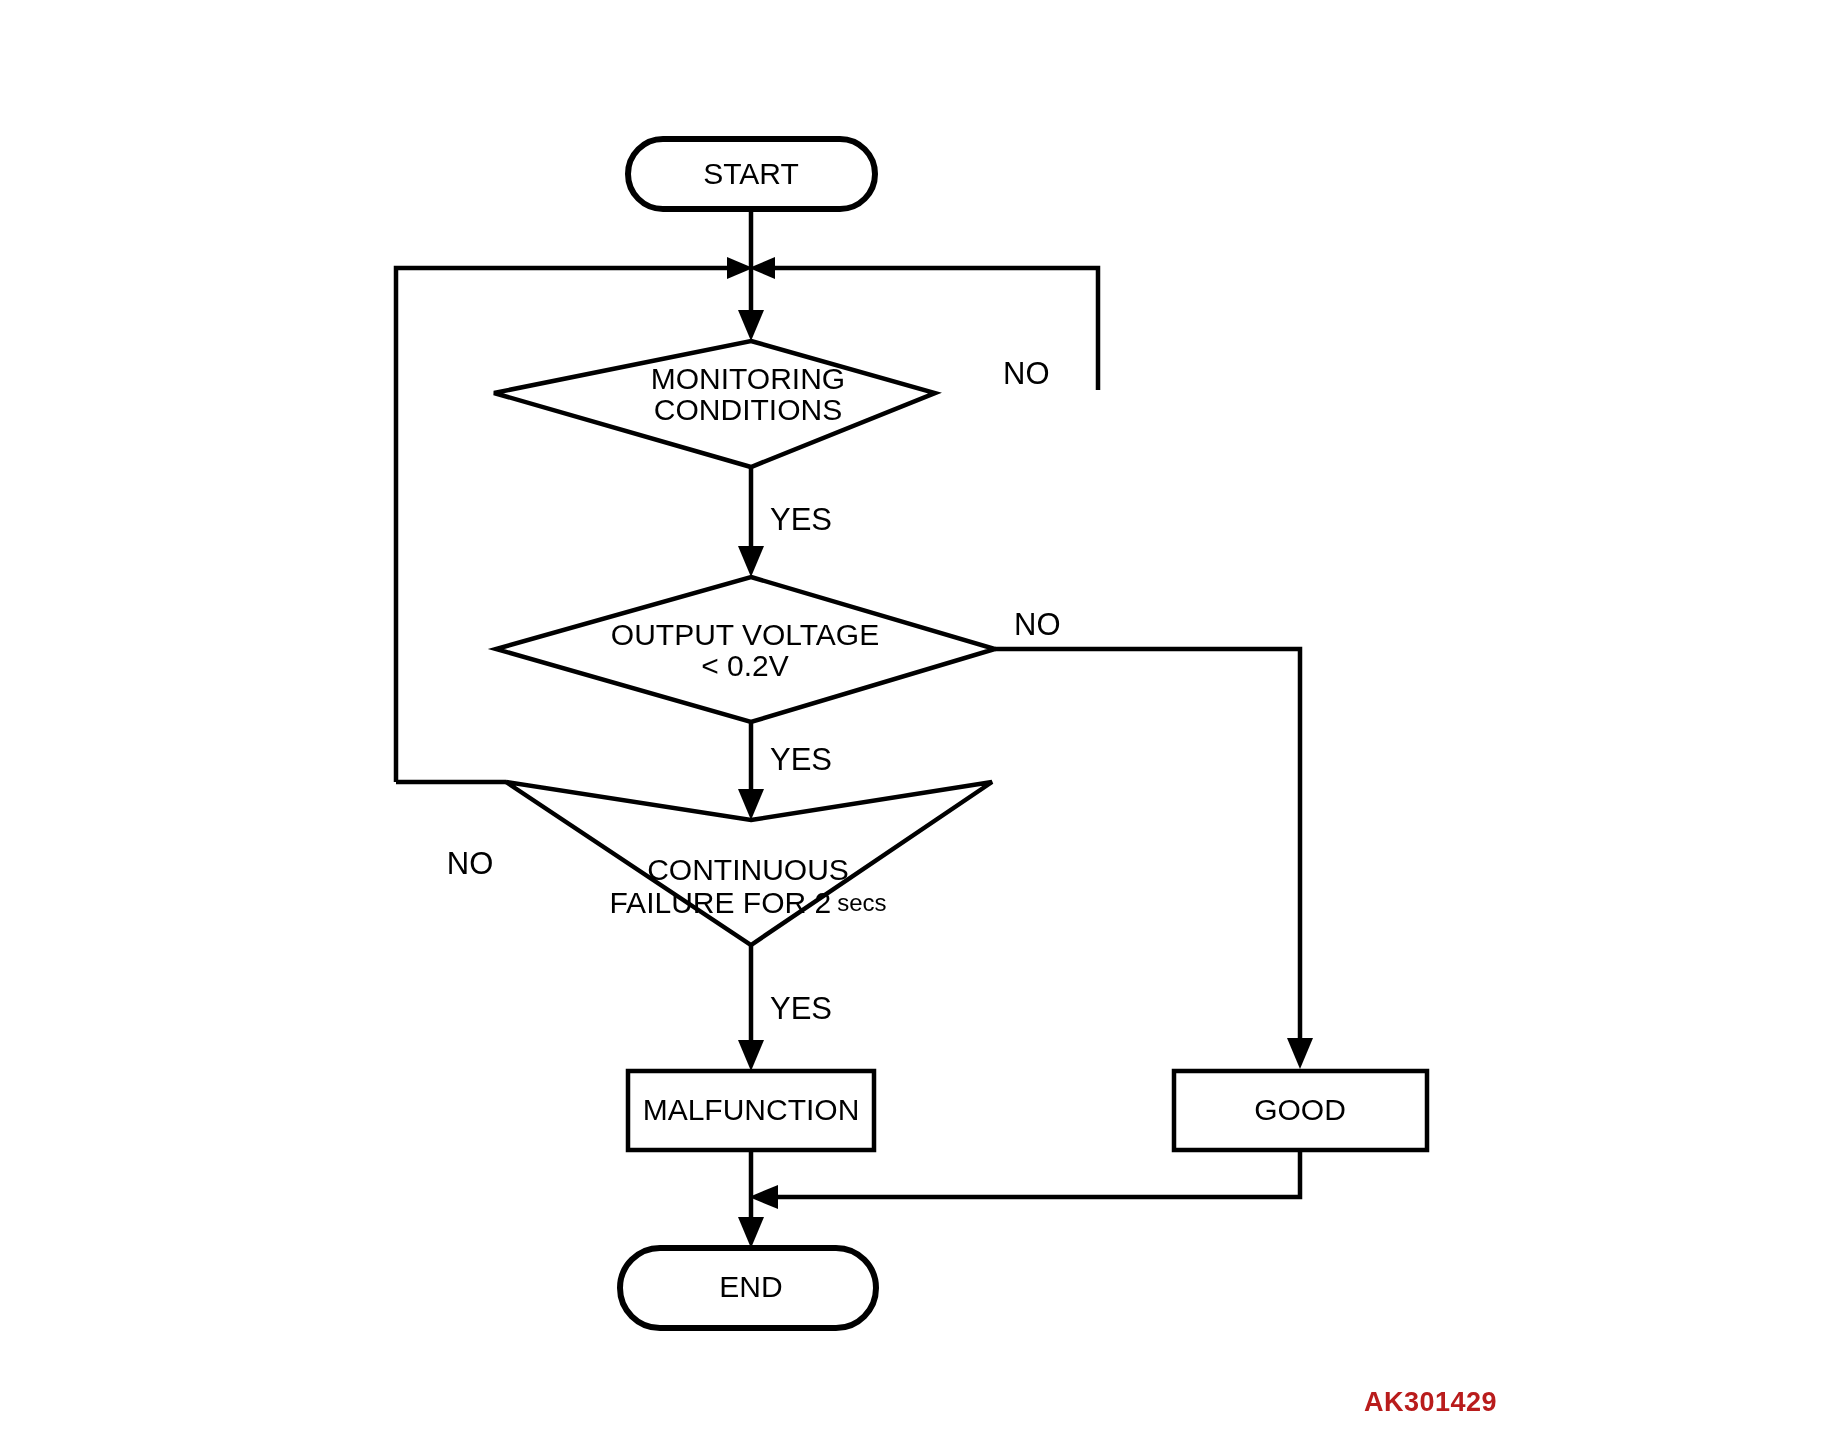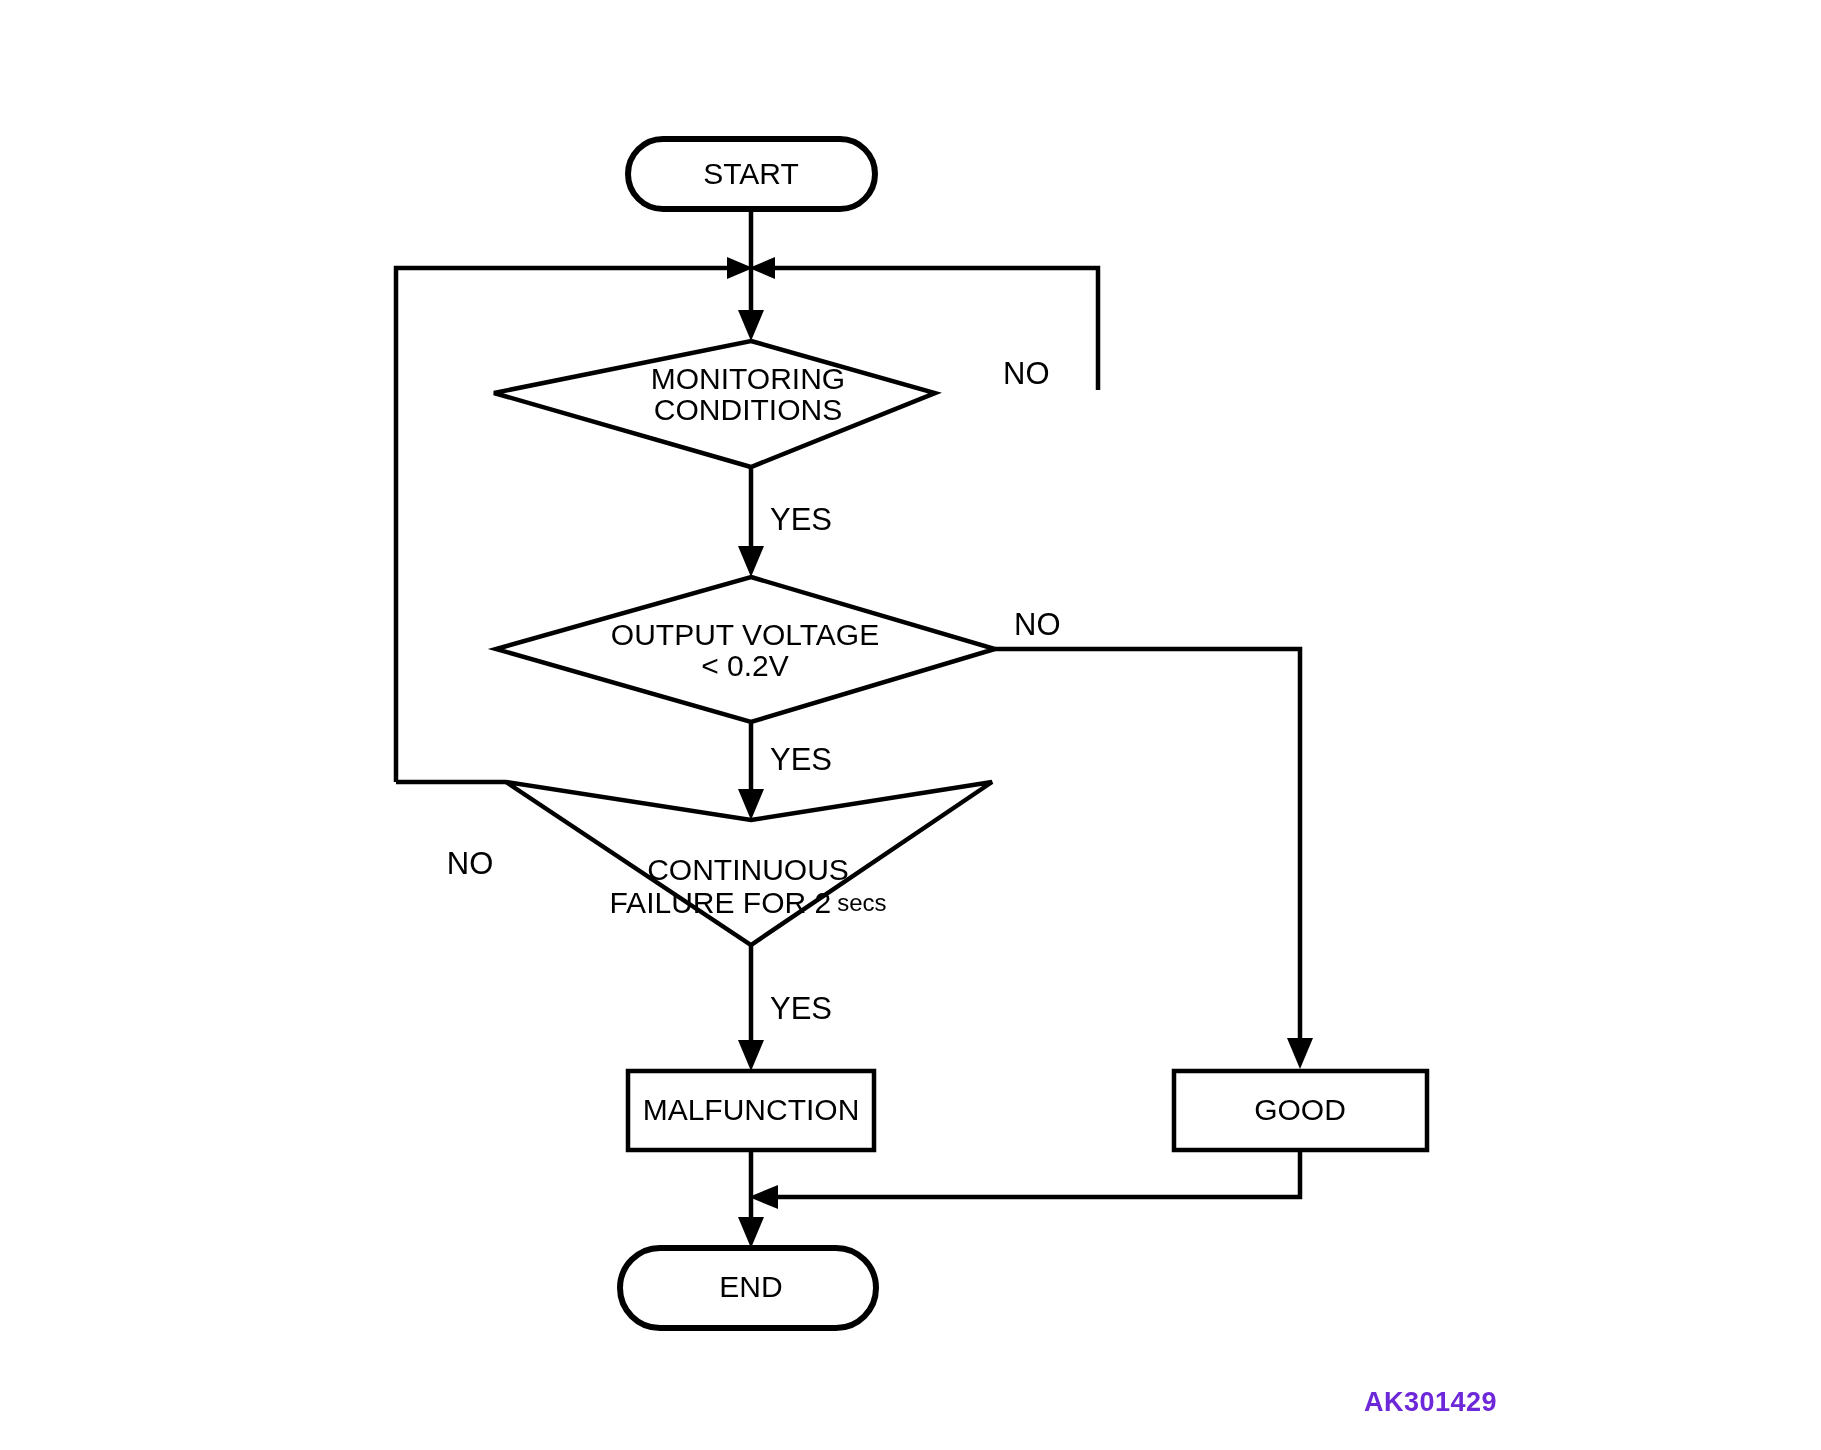--- a/index.html
+++ b/index.html
@@ -67,21 +67,21 @@
     font-size: 24px;
   }
   .page-code {
     position: absolute;
     right: 34px;
     bottom: 32px;
     font-family: "Liberation Sans", sans-serif;
     font-size: 27px;
     font-weight: bold;
     letter-spacing: 0.5px;
-    color: #6d28d9;
+    color: #b91c1c;
     white-space: nowrap;
   }
 </style>
 </head>
 <body>
 
 <div id="page">
 
   <svg id="flow-svg" viewBox="0 0 1821 1450">
 

